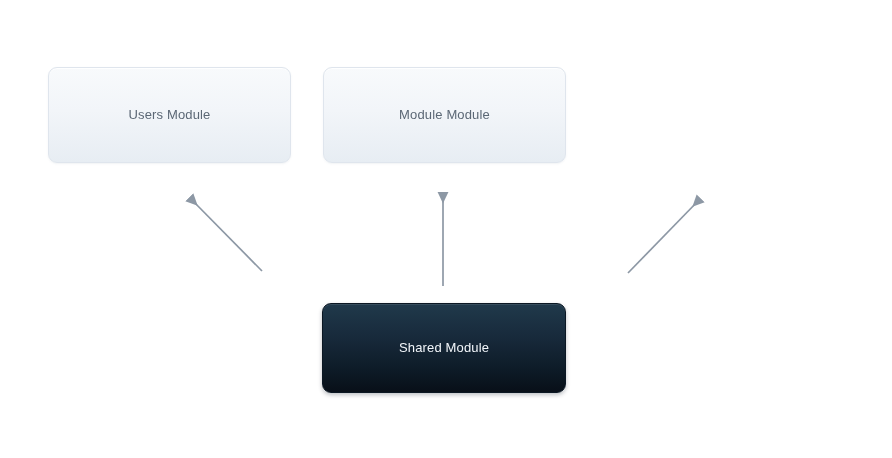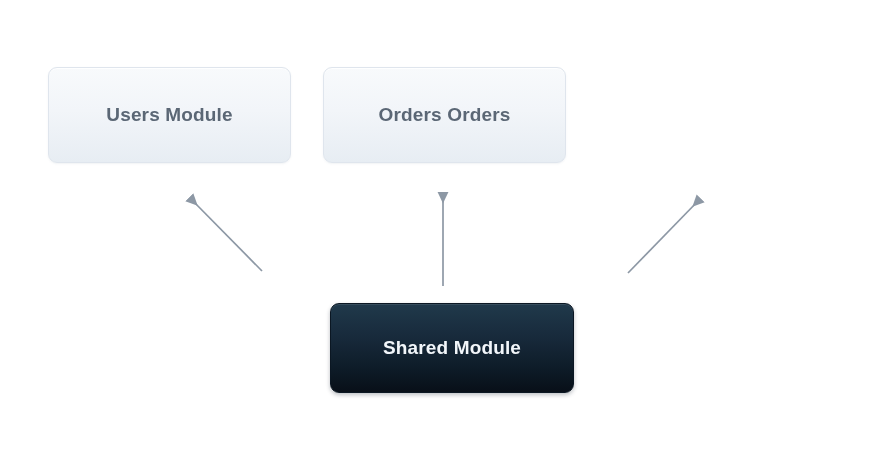--- a/index.html
+++ b/index.html
@@ -47,26 +47,25 @@
     border: 1px solid #dfe5ed;
     box-shadow: 0 1px 2px rgba(120, 135, 155, 0.10),
                 inset 0 1px 0 rgba(255, 255, 255, 0.85);
   }
 
   .node-dark {
     background: linear-gradient(to bottom, #20394b 0%, #17293a 40%, #0d1b27 75%, #080f18 100%);
     border: 1px solid #0b1723;
     box-shadow: 0 2px 4px rgba(15, 25, 38, 0.28),
                 inset 0 1px 0 rgba(255, 255, 255, 0.10);
-    margin-left: 8px;
   }
 
   .node-label {
-    font-size: 19px;
-    font-weight: bold;
+    font-size: 13px;
+    font-weight: normal;
     letter-spacing: 0.15px;
     line-height: 1.2;
     user-select: none;
   }
 
   .node-light .node-label {
     color: #5b6775;
   }
 
   .node-dark .node-label {
@@ -96,21 +95,21 @@
     <line x1="443" y1="286" x2="443" y2="194" stroke="#8d98a5" stroke-width="1.7" stroke-linecap="butt" marker-end="url(#arrowhead)"></line>
 
     <line x1="628" y1="273" x2="699" y2="200" stroke="#8d98a5" stroke-width="1.7" stroke-linecap="butt" marker-end="url(#arrowhead)"></line>
   </svg>
 
   <div class="node node-light" id="node-users">
     <span class="node-label">Users Module</span>
   </div>
 
   <div class="node node-light" id="node-orders">
-    <span class="node-label">Orders Orders</span>
+    <span class="node-label">Module Module</span>
   </div>
 
 
   <div class="node node-dark" id="node-shared">
     <span class="node-label">Shared Module</span>
   </div>
 
 </div>
 
 </body></html>

